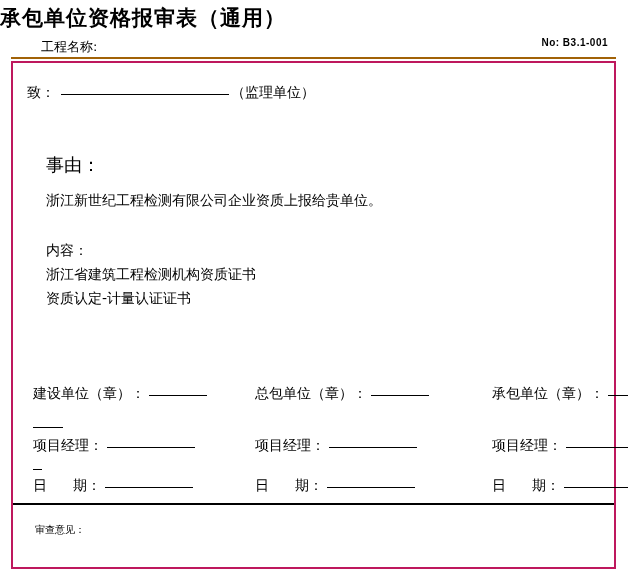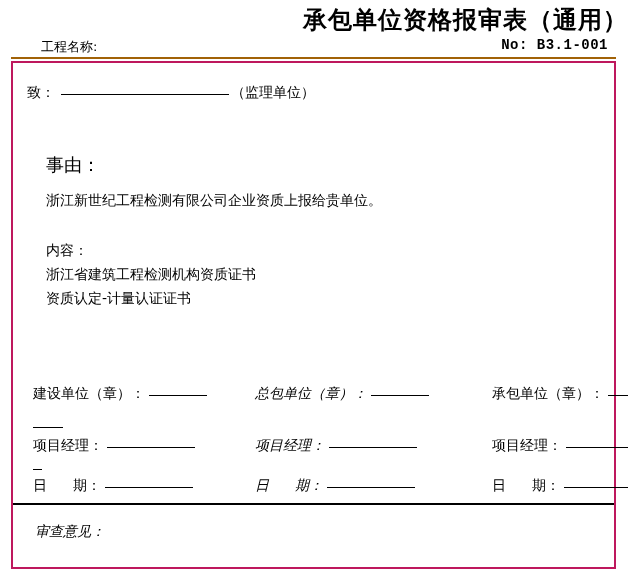--- a/index.html
+++ b/index.html
@@ -21,24 +21,24 @@
     height: 574px;
     box-sizing: border-box;
   }
 
   
   .title {
     position: absolute;
     left: 0;
     top: 4px;
     width: 628px;
-    text-align: right;
+    text-align: left;
     font-family: "DejaVu Serif", serif;
     font-weight: bold;
-    font-size: 24px;
+    font-size: 21px;
     letter-spacing: 1px;
     white-space: nowrap;
   }
 
   
   .header-row {
     position: absolute;
     left: 11px;
     top: 39px;
     width: 605px;
@@ -50,23 +50,23 @@
     position: absolute;
     left: 30px;
     top: -1px;
     font-size: 13px;
     white-space: nowrap;
   }
   .header-no {
     position: absolute;
     right: 8px;
     top: -2px;
-    font-family: Liberation Mono, monospace;
+    font-family: Liberation Sans, sans-serif;
     font-weight: bold;
-    font-size: 14px;
+    font-size: 10px;
     white-space: nowrap;
     letter-spacing: 0.5px;
   }
 
   
   .form-box {
     position: absolute;
     left: 11px;
     top: 61px;
     width: 605px;
@@ -136,21 +136,21 @@
   .sig-row {
     position: relative;
     height: 40px;
     white-space: nowrap;
   }
   .sig-cell {
     position: absolute;
     white-space: nowrap;
   }
   .sig-cell.c1 { left: 0px; }
-  .sig-cell.c2 { left: 222px; font-style: italic; }
+  .sig-cell.c2 { left: 222px; }
   .sig-cell.c3 { left: 420px; margin-left: 39px; }
 
   .ul-short {
     display: inline-block;
     width: 58px;
     border-bottom: 1.5px solid #000;
     vertical-align: 2px;
     margin-left: 4px;
   }
   .ul-clip {
@@ -177,23 +177,22 @@
   .wrap-frag.big  { top: 2px;  width: 30px; }
   .wrap-frag.small{ top: 4px;  width: 9px; }
 
   .sp-date { display: inline-block; width: 26px; }
 
   
   .review {
     position: absolute;
     left: 22px;
     top: 460px;
-    font-size: 14px;
-    white-space: nowrap;
-    font-style: italic;
+    font-size: 10px;
+    white-space: nowrap;
   }
 </style>
 </head>
 <body>
 
 <div class="page">
 
   <div class="title">承包单位资格报审表（通用）</div>
 
   <div class="header-row">

